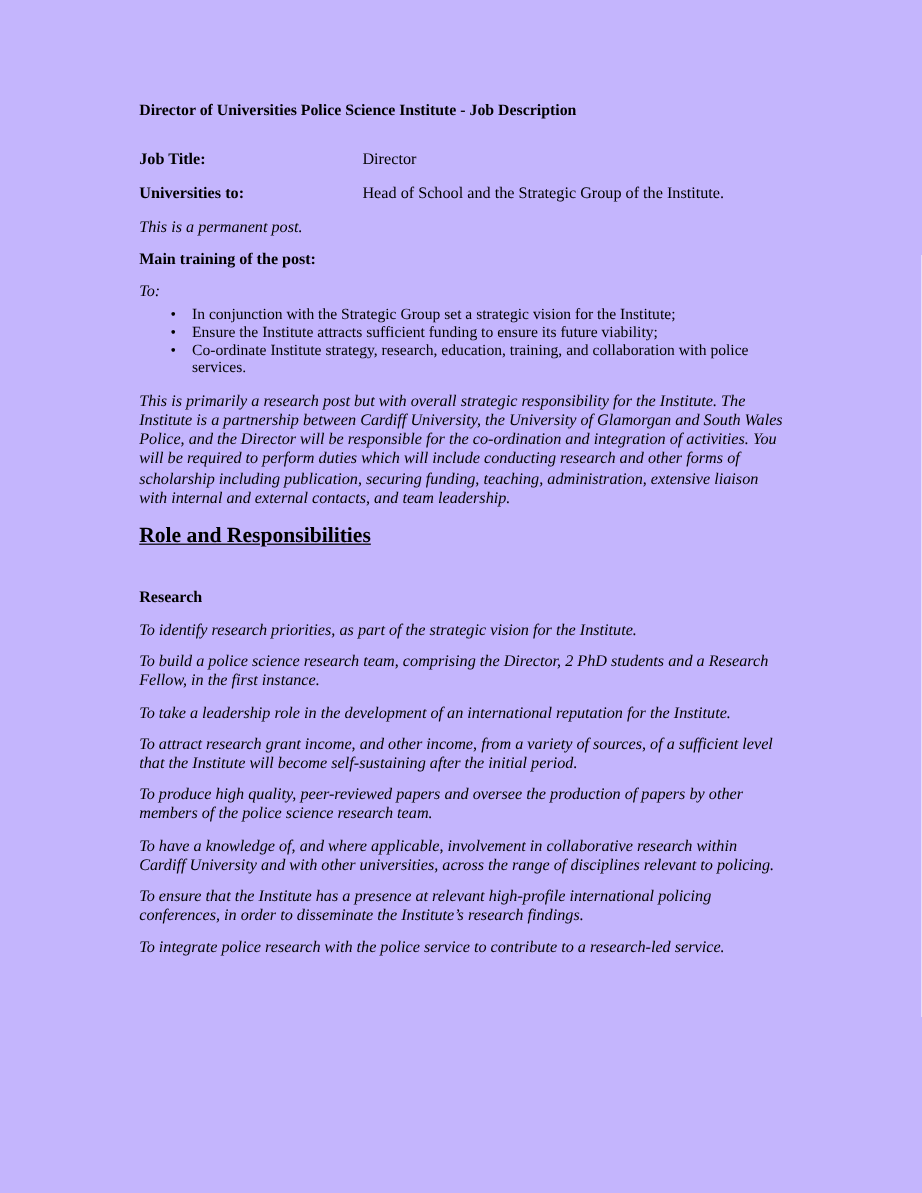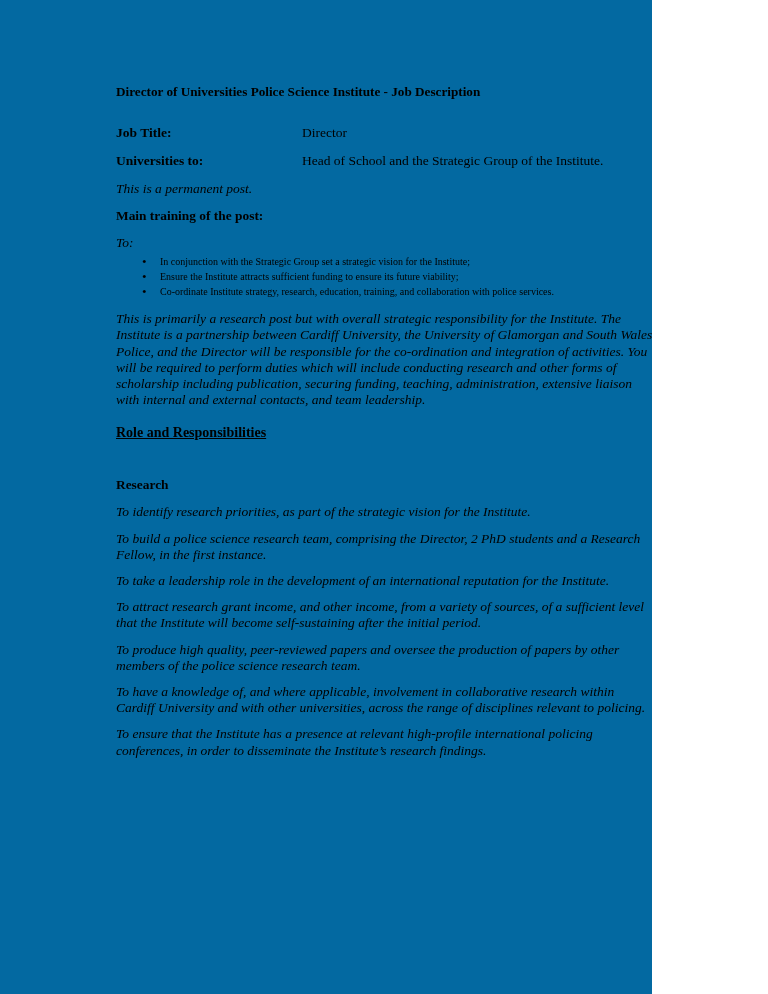--- a/index.html
+++ b/index.html
@@ -9,23 +9,23 @@
   }
   body {
     width: 768px;
     height: 994px;
     font-family: "Liberation Serif", "DejaVu Serif", serif;
     color: #000000;
     -webkit-font-smoothing: antialiased;
   }
   .page {
     position: relative;
-    width: 652px;
+    width: 768px;
     height: 994px;
-    background: #0369a1;
+    background: #c4b5fd;
     overflow: hidden;
   }
   .content {
     position: absolute;
     left: 116px;
     top: 84px;
     width: 540px;
   }
   .doc-title {
     font-size: 13.2px;
@@ -61,38 +61,38 @@
   .para-tight {
     margin-bottom: 4px;
   }
   .section-bold {
     font-size: 13.4px;
     font-weight: bold;
     line-height: 16px;
     margin: 0 0 11px 0;
   }
   .section-underline {
-    font-size: 14px;
+    font-size: 18px;
     font-weight: bold;
     text-decoration: underline;
     line-height: 16px;
     margin: 0 0 18px 0;
     display: inline-block;
   }
   .underline-wrap {
     margin: 0 0 18px 0;
   }
   .bullets {
     list-style: none;
     margin: 0 0 12px 0;
     padding: 0;
   }
   .bullets li {
     position: relative;
-    font-size: 10px;
+    font-size: 13px;
     line-height: 14.6px;
     padding-left: 44px;
     margin: 0;
   }
   .bullets li::before {
     content: "\2022";
     position: absolute;
     left: 26px;
     top: 0;
     font-size: 13px;
@@ -135,17 +135,18 @@
 
     <div class="section-bold">Research</div>
 
     <div class="para">To identify research priorities, as part of the strategic vision for the Institute.</div>
     <div class="para">To build a police science research team, comprising the Director, 2 PhD students and a Research Fellow, in the first instance.</div>
     <div class="para">To take a leadership role in the development of an international reputation for the Institute.</div>
     <div class="para">To attract research grant income, and other income, from a variety of sources, of a sufficient level that the Institute will become self-sustaining after the initial period.</div>
     <div class="para">To produce high quality, peer-reviewed papers and oversee the production of papers by other members of the police science research team.</div>
     <div class="para">To have a knowledge of, and where applicable, involvement in collaborative research within Cardiff University and with other universities, across the range of disciplines relevant to policing.</div>
     <div class="para">To ensure that the Institute has a presence at relevant high-profile international policing conferences, in order to disseminate the Institute’s research findings.</div>
+    <div class="para" style="margin-bottom:14px;">To integrate police research with the police service to contribute to a research-led service.</div>
 
 
 
   </div>
 </div>
 
 </body></html>

